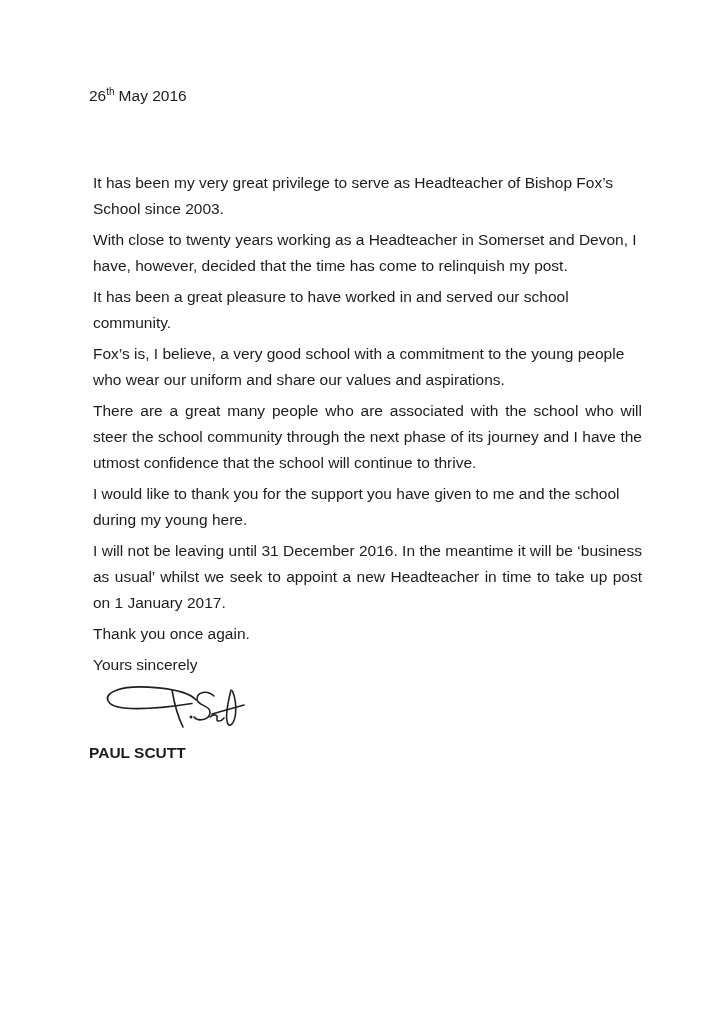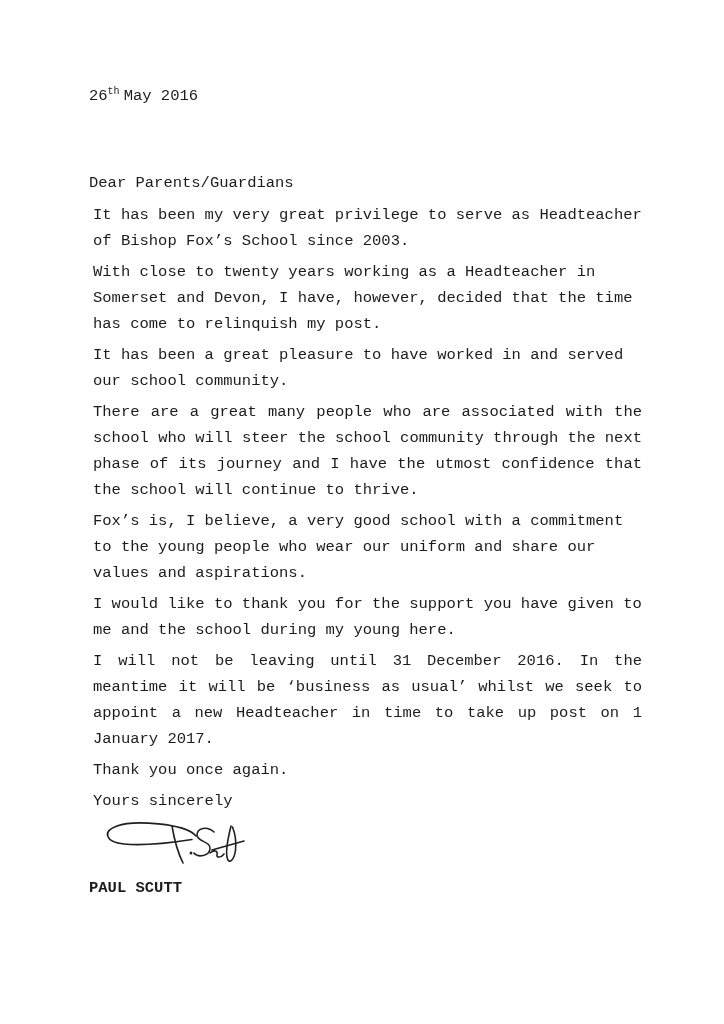--- a/index.html
+++ b/index.html
@@ -8,21 +8,21 @@
     background: #e8e8e8;
   }
   .page {
     position: relative;
     width: 724px;
     height: 1024px;
     margin: 0 auto;
     background: #ffffff;
     box-sizing: border-box;
     padding: 84px 82px 0 89px;
-    font-family: Liberation Mono, monospace;
+    font-family: Liberation Sans, sans-serif;
     color: #1c1c1c;
     font-size: 15.5px;
     line-height: 26px;
   }
   .date {
     line-height: 24px;
     margin-bottom: 62px;
     white-space: nowrap;
   }
   .date sup {
@@ -56,27 +56,26 @@
 </style>
 </head>
 <body>
 
 <div class="page">
 
   <div class="date">
     <span>26</span><sup>th</sup><span class="date-rest">May 2016</span>
   </div>
 
-  <div class="salutation">Dear Parents/Guardians</div>
 
   <p class="para">It has been my very great privilege to serve as Headteacher of Bishop Fox’s School since 2003.</p>
   <p class="para">With close to twenty years working as a Headteacher in Somerset and Devon, I have, however, decided that the time has come to relinquish my post.</p>
   <p class="para">It has been a great pleasure to have worked in and served our school community.</p>
+  <p class="para">Fox’s is, I believe, a very good school with a commitment to the young people who wear our uniform and share our values and aspirations.</p>
   <p class="para justify">There are a great many people who are associated with the school who will steer the school community through the next phase of its journey and I have the utmost confidence that the school will continue to thrive.</p>
-  <p class="para">Fox’s is, I believe, a very good school with a commitment to the young people who wear our uniform and share our values and aspirations.</p>
   <p class="para">I would like to thank you for the support you have given to me and the school during my young here.</p>
   <p class="para justify">I will not be leaving until 31 December 2016. In the meantime it will be ‘business as usual’ whilst we seek to appoint a new Headteacher in time to take up post on 1 January 2017.</p>
 
   <p class="para">Thank you once again.</p>
   <p class="para">Yours sincerely</p>
 
   <div class="signature-wrap">
     <svg width="152" height="48" viewBox="0 0 152 48" fill="none" stroke="#1f1f1f" stroke-width="1.6" stroke-linecap="round" stroke-linejoin="round">
 
       <path d="M101,17 C90,4 38,1 22,7 C7,12.5 10,23 29,25 C52,27.5 81,23 97,20.5"></path>

